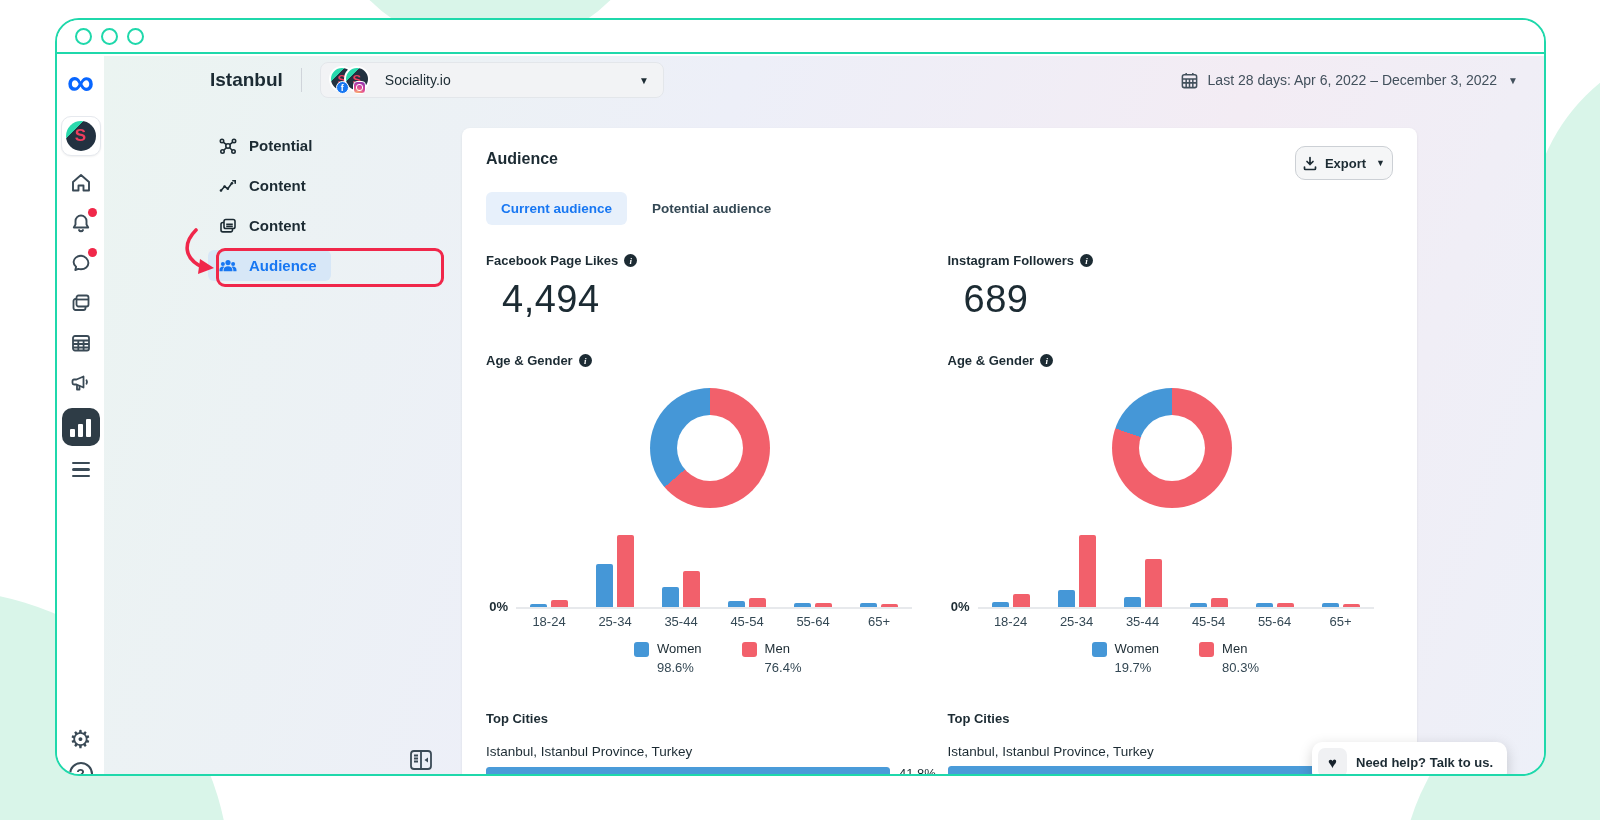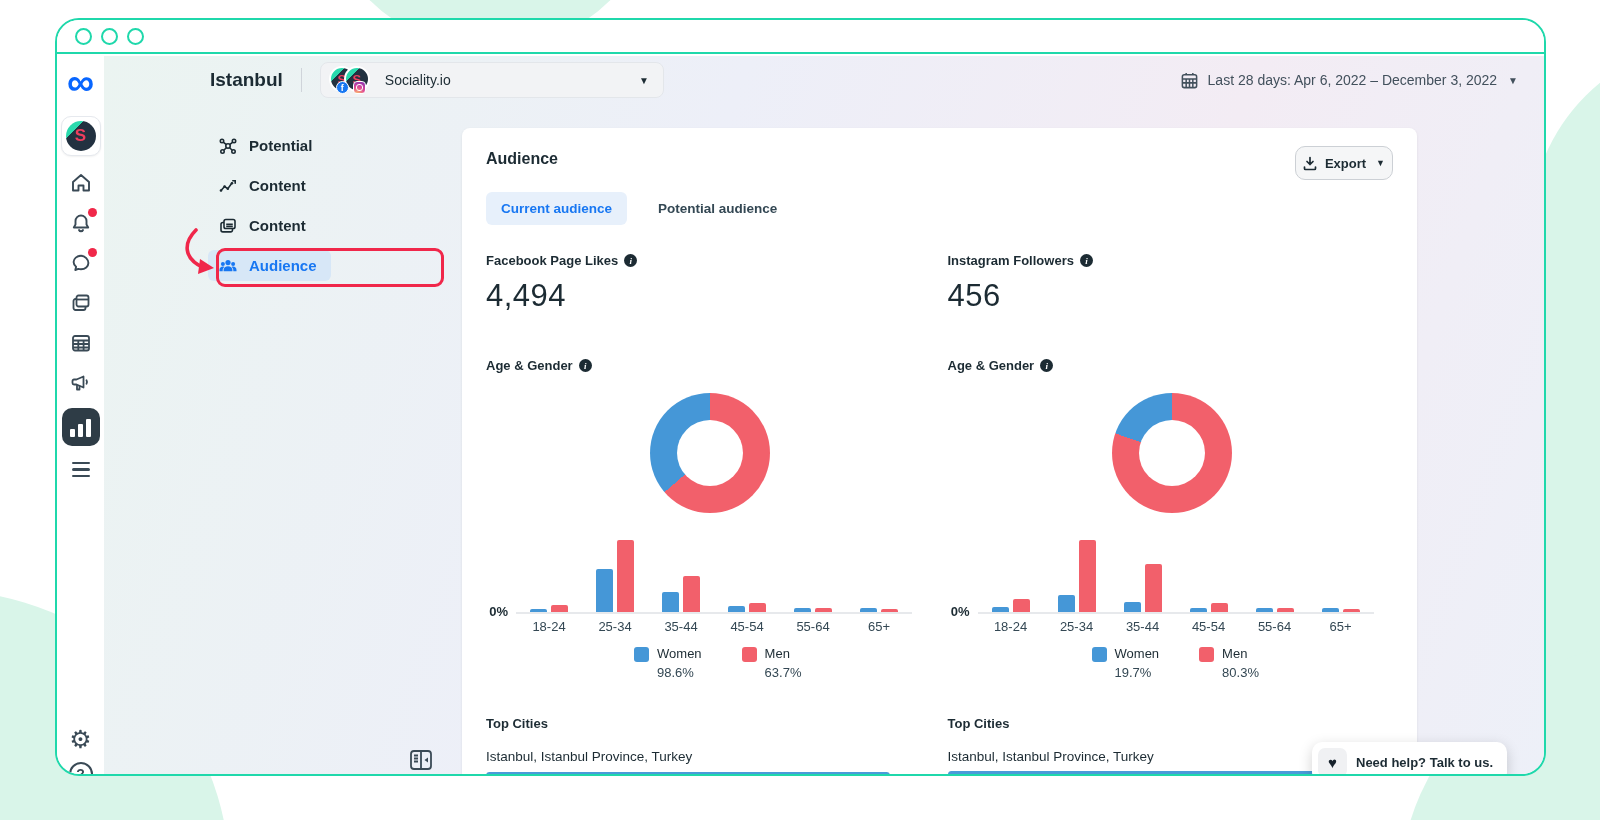--- a/index.html
+++ b/index.html
@@ -65,31 +65,31 @@
   .nav-item.active { background:#d7e7f7; color:#1877f2; }
   .annotation-rect { position:absolute; left:112px; top:192px; width:228px; height:39px; border:3.5px solid #f0274a; border-radius:9px; pointer-events:none; z-index:5; }
   .annotation-arrow { position:absolute; left:70px; top:172px; pointer-events:none; z-index:5; }
 
   
   .card { position:absolute; left:358px; top:72px; width:955px; height:660px; background:#ffffff; border-radius:8px 8px 0 0; box-shadow:0 1px 3px rgba(0,0,0,.08); padding:18px 24px 0 24px; }
   .card-head { display:flex; align-items:flex-start; justify-content:space-between; }
   .card-title { font-size:16px; font-weight:700; padding-top:4px; }
   .export-btn { display:flex; align-items:center; gap:8px; background:#f5f6f7; border:1px solid #ccd0d5; border-radius:10px; height:34px; padding:0 7px; font-size:13px; font-weight:700; color:#1c2b33; cursor:pointer; }
   .export-btn .caret { margin-left:2px; font-size:9px; }
-  .tabs { display:flex; align-items:center; gap:16px; margin-top:12px; }
+  .tabs { display:flex; align-items:center; gap:10px; margin-top:12px; }
   .tab { font-size:13.5px; font-weight:700; padding:9px 15px; border-radius:6px; color:#344854; cursor:pointer; }
   .tab.active { color:#1877f2; background:#e7f0fb; }
 
   .columns { display:grid; grid-template-columns: 1fr 1fr; margin-top:22px; }
   .col { position:relative; }
   .col + .col { padding-left:8px; }
   .stat-label { display:flex; align-items:center; gap:6px; font-size:13px; font-weight:700; color:#1c2b33; margin-top:6px; }
   .info-icon { width:13px; height:13px; background:#1c2b33; color:#fff; border-radius:50%; font-size:9px; font-weight:700; display:inline-flex; align-items:center; justify-content:center; font-family:"Liberation Serif","DejaVu Serif",serif; font-style:italic; }
-  .stat-value { font-size:31px; font-weight:400; color:#1c2b33; margin-top:10px; letter-spacing:.5px; }
-  .section-label { display:flex; align-items:center; gap:6px; font-size:13px; font-weight:700; margin-top:44px; }
+  .stat-value { font-size:38px; font-weight:400; color:#1c2b33; margin-top:10px; letter-spacing:.5px;margin-left:16px; }
+  .section-label { display:flex; align-items:center; gap:6px; font-size:13px; font-weight:700; margin-top:32px; }
   .donut { width:120px; height:120px; border-radius:50%; margin:20px 0 0 164px; position:relative; }
   .donut::after { content:""; position:absolute; left:50%; top:50%; width:66px; height:66px; margin:-33px 0 0 -33px; background:#fff; border-radius:50%; }
   .bars-wrap { display:flex; align-items:flex-end; margin-top:22px; }
   .axis-zero { font-size:13px; font-weight:700; color:#1c2b33; width:30px; text-align:right; padding-right:8px; transform:translateY(5px); }
   .groups { display:flex; border-bottom:2px solid #e7e9ec; }
   .bar-group { width:66px; display:flex; align-items:flex-end; justify-content:center; gap:4px; height:77px; }
   .bar { width:17px; border-radius:2px 2px 0 0; }
   .xlabels { display:flex; margin-left:30px; margin-top:5px; }
   .xlabel { width:66px; text-align:center; font-size:13px; color:#344854; }
   .legend { display:flex; justify-content:center; gap:40px; margin-top:12px; margin-left:10px; }
@@ -340,40 +340,40 @@
         <div class="legend-swatch women" style="background: rgb(69, 151, 215);"></div>
         <div>
           <div class="legend-name">Women</div>
           <div class="legend-pct">98.6%</div>
         </div>
       </div>
       <div class="legend-item">
         <div class="legend-swatch men" style="background: rgb(242, 96, 107);"></div>
         <div>
           <div class="legend-name">Men</div>
-          <div class="legend-pct">63.7%</div>
+          <div class="legend-pct">76.4%</div>
         </div>
       </div>
     </div>
     <div class="topcities-label">Top Cities</div>
     <div class="city-name">Istanbul, Istanbul Province, Turkey</div>
     <div class="city-bar-row">
       <div class="city-track">
                   <div class="city-fill" style="width: 100%; background: rgb(74, 155, 217);"></div>
                 </div>
       <div class="city-pct">41.8%</div>
     </div>
   </div>
 
   <div class="col">
     <div class="stat-label">
       <span>Instagram Followers</span>
       <span class="info-icon">i</span>
     </div>
-    <div class="stat-value">456</div>
+    <div class="stat-value">689</div>
     <div class="section-label">
       <span>Age &amp; Gender</span>
       <span class="info-icon">i</span>
     </div>
     <div class="donut" style="background: conic-gradient(rgb(242, 96, 107) 0%, rgb(242, 96, 107) 80.3%, rgb(69, 151, 215) 80.3%, rgb(69, 151, 215) 100%);"></div>
     <div class="bars-wrap">
       <div class="axis-zero">0%</div>
       <div class="groups">
                   <div class="bar-group">
                     <div class="bar" style="background: rgb(69, 151, 215); height: 4.608px;"></div>

